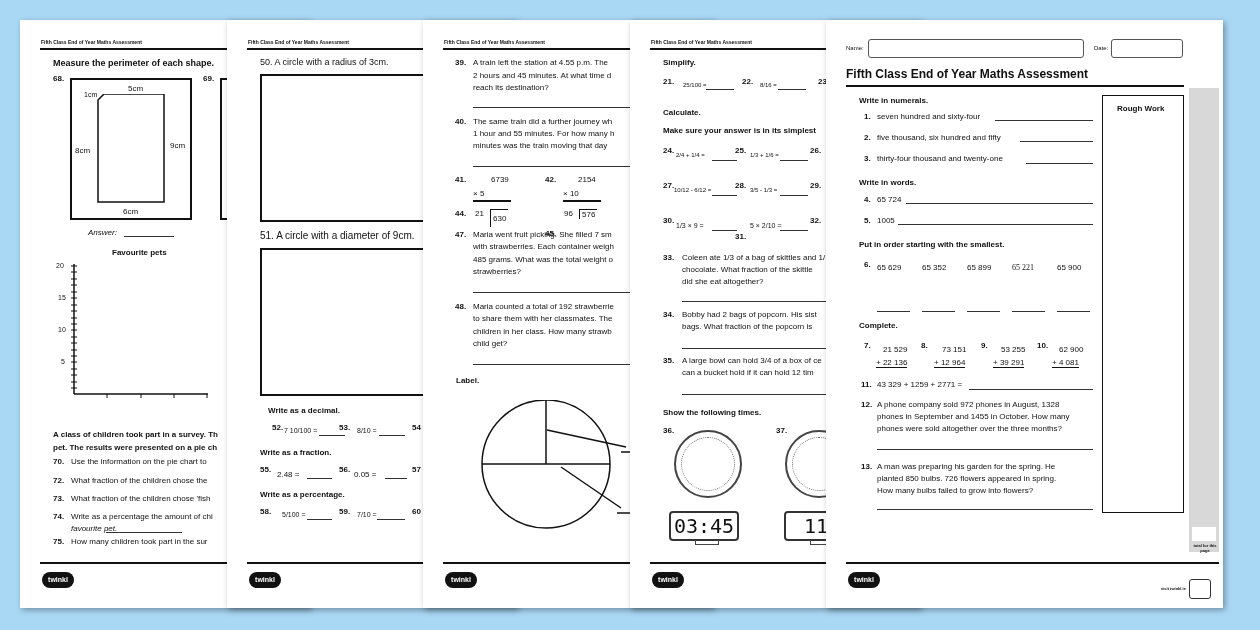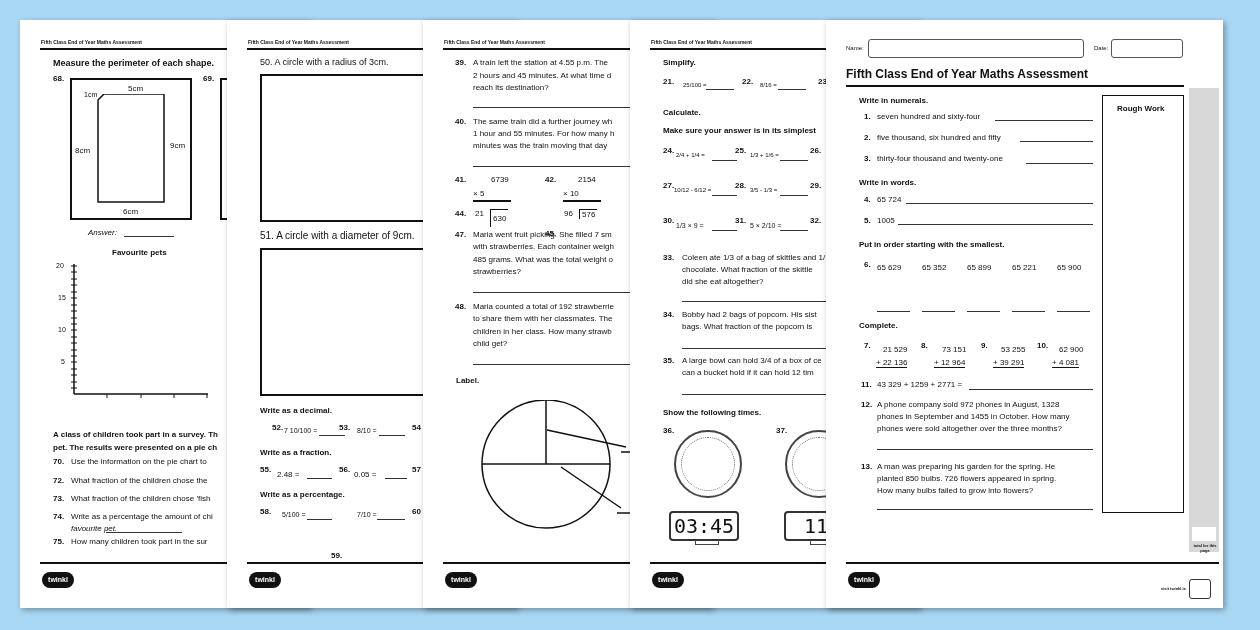--- a/index.html
+++ b/index.html
@@ -109,41 +109,41 @@
   <div class="logo">twinkl</div>
 </div>
 
 <div class="page p2">
   <div class="hdr-small">Fifth Class End of Year Maths Assessment</div>
   <div class="hdr-rule"></div>
   <div class="t" style="top:37px;left:33px;font-size:9px;">50.  A circle with a radius of 3cm.</div>
   <div class="box" style="top:54px;left:33px;width:260px;height:148px;"></div>
   <div class="t" style="top:210px;left:33px;font-size:10px;">51.  A circle with a diameter of 9cm.</div>
   <div class="box" style="top:228px;left:33px;width:260px;height:148px;"></div>
-  <div class="t b" style="top:386px;left:33px;text-align:right;">Write as a decimal.</div>
+  <div class="t b" style="top:386px;left:41px;text-align:right;">Write as a decimal.</div>
   <div class="num" style="top:403px;left:33px;padding-left:12px;">52.</div>
   <div class="t" style="top:407px;left:57px;font-size:7px;">7 10/100 =</div>
   <div class="line" style="top:415px;left:92px;width:26px;"></div>
   <div class="num" style="top:403px;left:112px;">53.</div>
   <div class="t" style="top:407px;left:130px;font-size:7px;">8/10 =</div>
   <div class="line" style="top:415px;left:152px;width:26px;"></div>
   <div class="num" style="top:403px;left:185px;">54</div>
   <div class="t b" style="top:428px;left:33px;">Write as a fraction.</div>
   <div class="num" style="top:445px;left:33px;">55.</div>
   <div class="t" style="top:450px;left:50px;">2.48 =</div>
   <div class="line" style="top:458px;left:80px;width:25px;"></div>
   <div class="num" style="top:445px;left:112px;">56.</div>
   <div class="t" style="top:450px;left:127px;">0.05 =</div>
   <div class="line" style="top:458px;left:158px;width:22px;"></div>
   <div class="num" style="top:445px;left:185px;">57</div>
   <div class="t b" style="top:470px;left:33px;">Write as a percentage.</div>
   <div class="num" style="top:487px;left:33px;">58.</div>
   <div class="t" style="top:491px;left:55px;font-size:7px;">5/100 =</div>
   <div class="line" style="top:499px;left:80px;width:25px;"></div>
-  <div class="num" style="top:487px;left:104px;margin-top:44px;">59.</div>
+  <div class="num" style="top:487px;left:112px;">59.</div>
   <div class="t" style="top:491px;left:130px;font-size:7px;">7/10 =</div>
   <div class="line" style="top:499px;left:150px;width:28px;"></div>
   <div class="num" style="top:487px;left:185px;">60</div>
   <div class="foot-rule"></div>
   <div class="logo">twinkl</div>
 </div>
 
 <div class="page p3">
   <div class="hdr-small">Fifth Class End of Year Maths Assessment</div>
   <div class="hdr-rule"></div>
@@ -221,21 +221,21 @@
   <div class="num" style="top:161px;left:33px;">27.</div>
   <div class="t" style="top:167px;left:44px;font-size:6px;">10/12 - 6/12 =</div>
   <div class="line" style="top:175px;left:82px;width:25px;"></div>
   <div class="num" style="top:161px;left:105px;">28.</div>
   <div class="t" style="top:167px;left:120px;font-size:6px;">3/5 - 1/3 =</div>
   <div class="line" style="top:175px;left:150px;width:28px;"></div>
   <div class="num" style="top:161px;left:180px;">29.</div>
   <div class="num" style="top:196px;left:33px;">30.</div>
   <div class="t" style="top:202px;left:46px;font-size:7px;">1/3 × 9 =</div>
   <div class="line" style="top:210px;left:82px;width:25px;"></div>
-  <div class="num" style="top:196px;left:105px;">31.</div>
+  <div class="num" style="top:212px;left:105px;">31.</div>
   <div class="t" style="top:202px;left:120px;font-size:7px;">5 × 2/10 =</div>
   <div class="line" style="top:210px;left:150px;width:28px;"></div>
   <div class="num" style="top:196px;left:180px;">32.</div>
   <div class="num" style="top:233px;left:33px;">33.</div>
   <div class="t" style="top:233px;left:52px;">Coleen ate 1/3 of a bag of skittles and 1/</div>
   <div class="t" style="top:245px;left:52px;">chocolate. What fraction of the skittle</div>
   <div class="t" style="top:257px;left:52px;">did she eat altogether?</div>
   <div class="line" style="top:281px;left:52px;width:240px;"></div>
   <div class="num" style="top:290px;left:33px;">34.</div>
   <div class="t" style="top:290px;left:52px;">Bobby had 2 bags of popcorn. His sist</div>
@@ -281,21 +281,21 @@
   <div class="line" style="top:183px;left:80px;width:187px;"></div>
   <div class="num" style="top:196px;left:38px;">5.</div>
   <div class="t" style="top:196px;left:51px;">1005</div>
   <div class="line" style="top:204px;left:72px;width:195px;"></div>
 
   <div class="t b" style="top:220px;left:33px;">Put in order starting with the smallest.</div>
   <div class="num" style="top:240px;left:38px;">6.</div>
   <div class="t" style="top:243px;left:51px;">65 629</div>
   <div class="t" style="top:243px;left:96px;">65 352</div>
   <div class="t" style="top:243px;left:141px;">65 899</div>
-  <div class="t" style="top:243px;left:186px;">65 221</div>
+  <div class="t" style="top:243px;left:186px;font-family:Liberation Serif, serif;">65 221</div>
   <div class="t" style="top:243px;left:231px;">65 900</div>
   <div class="line" style="top:291px;left:51px;width:33px;"></div>
   <div class="line" style="top:291px;left:96px;width:33px;"></div>
   <div class="line" style="top:291px;left:141px;width:33px;"></div>
   <div class="line" style="top:291px;left:186px;width:33px;"></div>
   <div class="line" style="top:291px;left:231px;width:33px;"></div>
 
   <div class="t b" style="top:301px;left:33px;">Complete.</div>
   <div class="num" style="top:321px;left:38px;">7.</div>
   <div class="t" style="top:325px;left:57px;">21 529</div>

